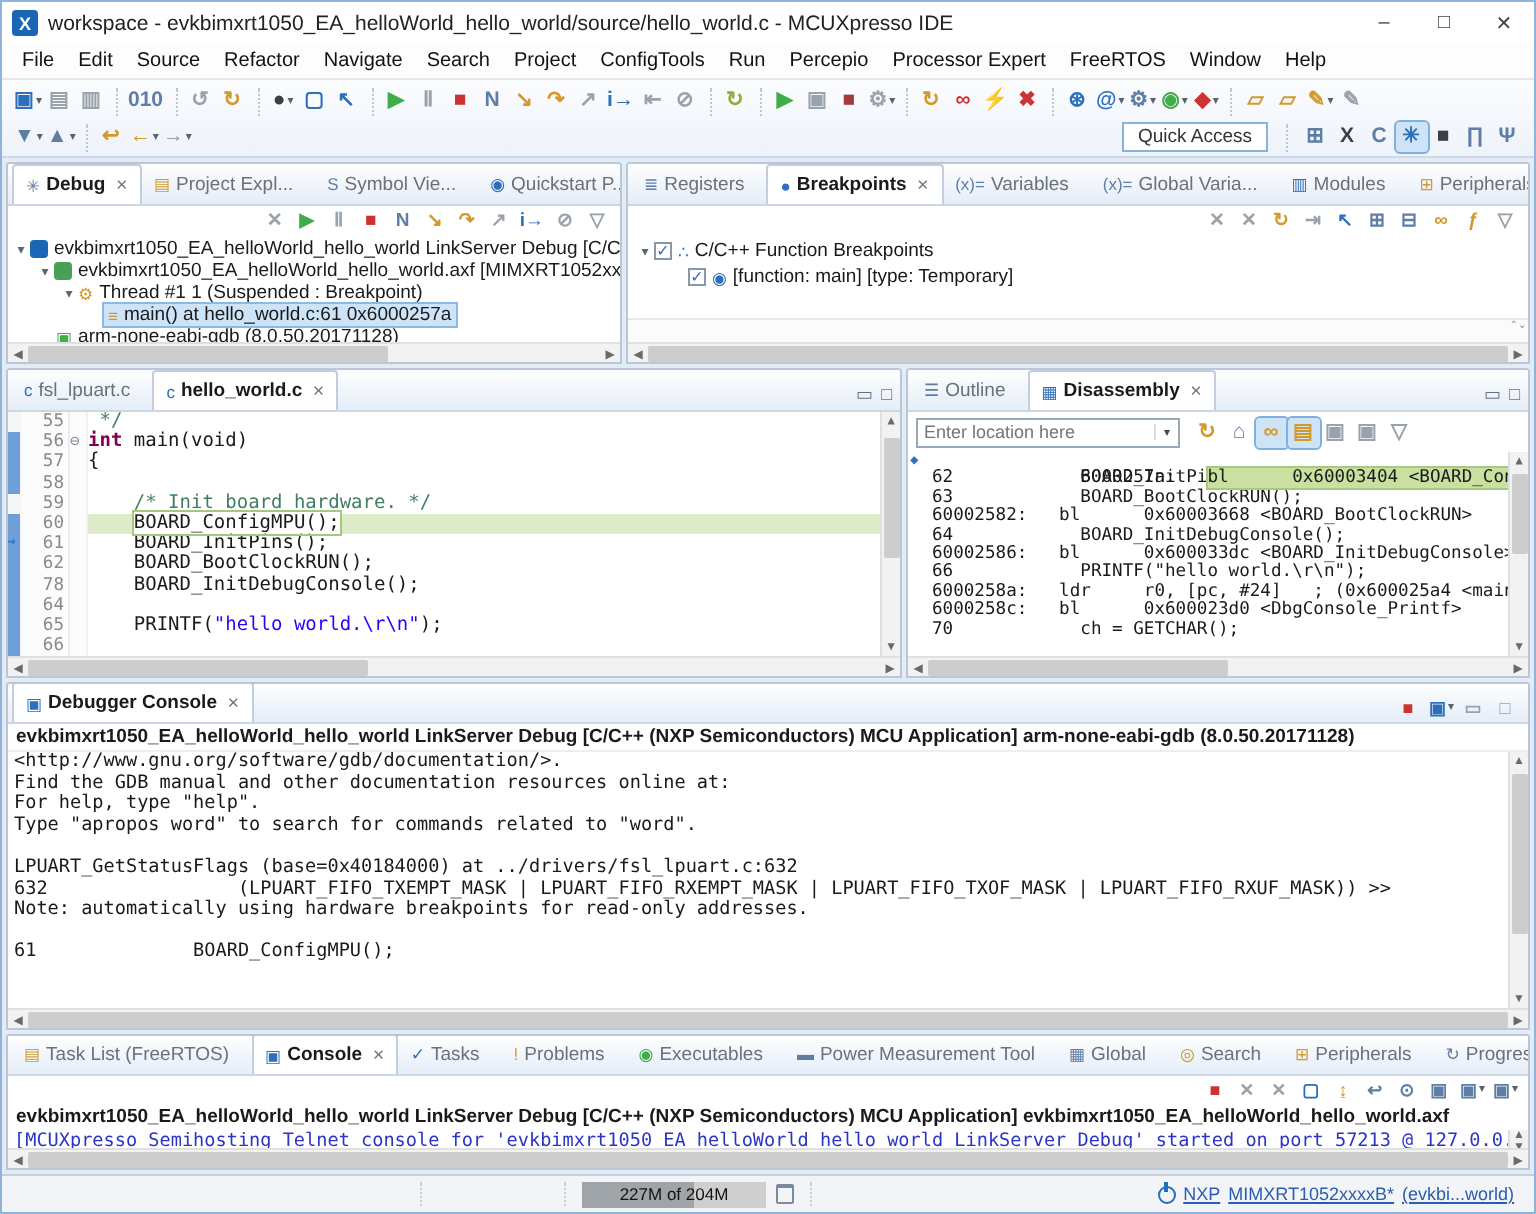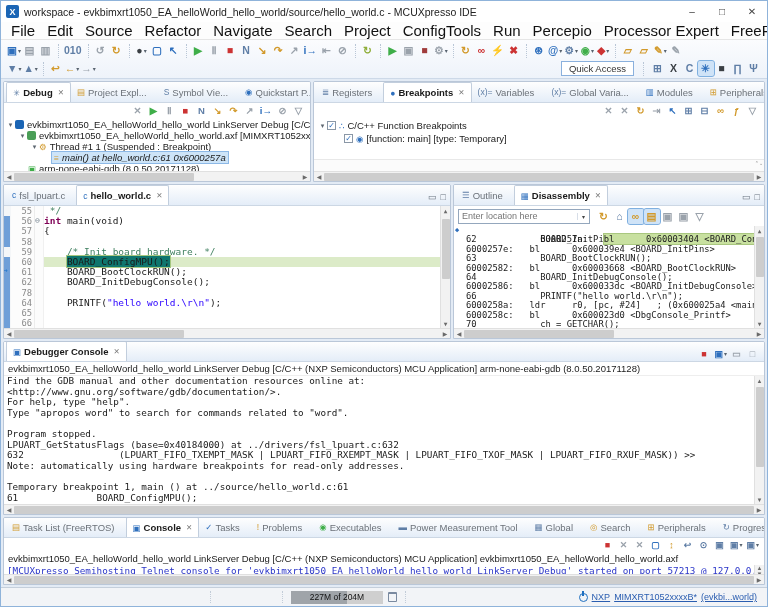--- a/index.html
+++ b/index.html
@@ -8,21 +8,21 @@
        font-family:"Liberation Sans",sans-serif;color:#1a1a1a;overflow:hidden;}
   
   .titlebar{height:21px;display:flex;align-items:center;background:#fff;padding-left:5px;flex:0 0 auto;}
   .applogo{width:13px;height:13px;background:#1b65b5;color:#fff;font-size:9px;font-weight:bold;
            display:flex;align-items:center;justify-content:center;border-radius:2px;margin-right:5px;}
   .title{font-size:10.5px;color:#222;flex:1;white-space:nowrap;overflow:hidden;}
   .winbtn{width:30px;height:21px;display:flex;align-items:center;justify-content:center;font-size:10px;color:#444;}
   
   .menubar{height:18px;display:flex;align-items:center;background:#fdfdfd;border-bottom:1px solid #e6e6e6;
            padding-left:4px;flex:0 0 auto;}
-  .menu-item{font-size:15px;padding:1px 6px;color:#111;white-space:nowrap;}
+  .menu-item{font-size:10px;padding:1px 6px;color:#111;white-space:nowrap;}
   
   .toolbar{background:linear-gradient(#fbfcfe,#eef3fa);border-bottom:1px solid #cdd9e8;flex:0 0 auto;padding:1px 2px;}
   .tb-row{display:flex;align-items:center;height:19px;}
   .tb-row2{height:17px;}
   .tb-group{display:flex;align-items:center;padding:0 3px;}
   .tb-sep{width:1px;height:14px;border-left:1px dotted #b9c6d6;margin:0 1px;}
   .tbi{display:inline-flex;align-items:center;justify-content:center;min-width:16px;height:15px;
        font-size:10.5px;line-height:1;border-radius:2px;padding:0 1px;}
   .tbi .g{font-weight:bold;}
   .tbi .dd{font-size:6px;color:#5a6troke;color:#58636f;margin-left:1px;}
@@ -72,34 +72,34 @@
   .gutter div{height:10.2px;line-height:10.2px;font-size:8.8px;}
   .foldcol{width:9px;background:#fcfcfc;border-right:1px solid #f0f0f0;flex:0 0 auto;position:relative;color:#7a8894;}
   .foldmark{position:absolute;top:10px;left:0;font-size:8px;}
   .code{flex:1;overflow:hidden;background:#fff;}
   .cl{height:10.2px;line-height:10.2px;white-space:pre;}
   .cl.cur{background:#dcebc8;}
   .seg{white-space:pre;}
   .kw{color:#7f0055;font-weight:bold;}
   .cm{color:#3f7f5f;}
   .st{color:#2a00ff;}
-  .hl{background:#0f766e;outline:1px solid #a5c77f;}
+  .hl{background:#ffffff;outline:1px solid #a5c77f;}
   
   .dtoolbar{height:20px;display:flex;align-items:center;gap:3px;padding:0 4px;flex:0 0 auto;}
   .combo{height:15px;border:1px solid #94a7bd;background:#fff;display:flex;align-items:center;width:132px;}
   .combo input{border:none;outline:none;flex:1;font-size:9px;padding:0 3px;font-family:"Liberation Sans",sans-serif;min-width:0;}
   .combo .ca{width:12px;font-size:6px;color:#444;text-align:center;border-left:1px solid #d7dee8;}
   .dbody{flex:1;overflow:hidden;font-family:"DejaVu Sans Mono",monospace;font-size:8.8px;position:relative;display:flex;}
   .dlines{flex:1;overflow:hidden;}
   .drow{height:9.4px;line-height:9.4px;white-space:pre;padding-left:12px;}
   .drow.r1{position:relative;}
   .dmark{position:absolute;left:1px;top:0;color:#2e6fbd;font-size:7px;}
   .dhl{background:#c8e0a0;outline:1px solid #a9c77f;}
   
-  .chdr{font-size:9.5px;padding:1px 4px;border-bottom:1px solid #eee;white-space:nowrap;overflow:hidden;flex:0 0 auto;}
+  .chdr{font-size:9.5px;padding:1px 4px;border-bottom:1px solid #eee;white-space:nowrap;overflow:hidden;flex:0 0 auto;font-weight:bold;}
   .cbody{flex:1;display:flex;min-height:0;}
   .clines{flex:1;overflow:hidden;font-family:"DejaVu Sans Mono",monospace;font-size:9.3px;padding-left:3px;}
   .tline{height:10.6px;line-height:10.6px;white-space:pre;}
   .msg{color:#2a35c8;font-family:"DejaVu Sans Mono",monospace;font-size:9.3px;padding-left:3px;height:12px;white-space:nowrap;overflow:hidden;}
   .ctb{display:flex;justify-content:flex-end;align-items:center;gap:2px;padding:0 4px;height:14px;flex:0 0 auto;}
   .ctb .tbi{min-width:14px;height:12px;font-size:9px;}
   
   .detail{height:12px;background:#fbfbfb;border-top:1px solid #e8e8e8;display:flex;justify-content:flex-end;flex:0 0 auto;}
   .detail .mini{width:10px;font-size:5px;color:#888;text-align:center;line-height:5px;padding-top:1px;}
   
@@ -145,21 +145,21 @@
   <span class="menu-item">ConfigTools</span>
 
   <span class="menu-item">Run</span>
 
   <span class="menu-item">Percepio</span>
 
   <span class="menu-item">Processor Expert</span>
 
   <span class="menu-item">FreeRTOS</span>
 
-  <span class="menu-item">Thread</span>
+  <span class="menu-item">Window</span>
 
   <span class="menu-item">Help</span>
 </div>
 
   <div class="toolbar">
     <div class="tb-row">
       <span class="tb-group">
   <span class="tbi" data-tone="blue">
             <span class="g">▣</span>
             <span class="dd">▾</span>
@@ -537,21 +537,21 @@
             <span style="white-space:nowrap;">evkbimxrt1050_EA_helloWorld_hello_world.axf [MIMXRT1052xxxxB (cortex-m</span>
           </div>
           <div class="trow" style="padding-left:26px;">
             <span class="tarrow">▾</span>
             <span class="ticon" data-tone="amber">⚙</span>
             <span style="white-space:nowrap;">Thread #1 1 (Suspended : Breakpoint)</span>
           </div>
           <div class="trow" style="padding-left:48px;">
             <span class="tsel" style="display:inline-flex;align-items:center;">
               <span class="ticon" data-tone="amber">≡</span>
-              <span style="white-space:nowrap;font-style:italic;">main() at hello_world.c:61 0x6000257a</span>
+              <span style="white-space:nowrap;">main() at hello_world.c:61 0x6000257a</span>
             </span>
           </div>
           <div class="trow" style="padding-left:24px;">
             <span class="ticon" data-tone="green">▣</span>
             <span style="white-space:nowrap;">arm-none-eabi-gdb (8.0.50.20171128)</span>
           </div>
         </div>
         <div class="hscroll">
           <span class="arr">◀</span>
           <span class="thumb" style="width:180px;"></span>
@@ -723,20 +723,21 @@
           <div class="foldcol">
             <span class="foldmark">⊖</span>
           </div>
           <div class="code">
             <div class="cl"><span class="seg cm"> */</span></div>
             <div class="cl"><span class="seg kw">int</span><span class="seg"> main(void)</span></div>
             <div class="cl"><span class="seg">{</span></div>
             <div class="cl"><span class="seg"></span></div>
             <div class="cl"><span class="seg cm">    /* Init board hardware. */</span></div>
             <div class="cl cur"><span class="seg">    </span><span class="seg hl">BOARD_ConfigMPU();</span></div>
+            <div class="cl"><span class="seg">    BOARD_InitPins();</span></div>
             <div class="cl"><span class="seg">    BOARD_BootClockRUN();</span></div>
             <div class="cl"><span class="seg">    BOARD_InitDebugConsole();</span></div>
             <div class="cl"><span class="seg"></span></div>
             <div class="cl"><span class="seg">    PRINTF(</span><span class="seg st">"hello world.\r\n"</span><span class="seg">);</span></div>
           </div>
           <div class="vscroll">
             <span class="arr">▲</span>
             <span class="thumb" style="height:60px;margin-top:4px;"></span>
             <span class="arr" style="margin-top:auto;">▼</span>
           </div>
@@ -812,21 +813,20 @@
 </span>
         </div>
         <div class="dbody">
           <div class="dlines">
             <div class="drow r1">
               <span class="dmark">◆</span><span>6000257a:   </span><span class="dhl">bl      0x60003404 &lt;BOARD_ConfigMPU&gt;</span>
             </div>
             <div>
   <div class="drow">62            BOARD_InitPins();</div>
 
-  <div class="drow">6000257e:   bl      0x600039e4 &lt;BOARD_InitPins&gt;</div>
 
   <div class="drow">63            BOARD_BootClockRUN();</div>
 
   <div class="drow">60002582:   bl      0x60003668 &lt;BOARD_BootClockRUN&gt;</div>
 
   <div class="drow">64            BOARD_InitDebugConsole();</div>
 
   <div class="drow">60002586:   bl      0x600033dc &lt;BOARD_InitDebugConsole&gt;</div>
 
   <div class="drow">66            PRINTF("hello world.\r\n");</div>
@@ -878,41 +878,39 @@
 
   <span class="tbi" data-tone="gray">
               <span class="g">□</span>
               <span class="dd"></span>
             </span>
 </span>
       </div>
       <div class="chdr">evkbimxrt1050_EA_helloWorld_hello_world LinkServer Debug [C/C++ (NXP Semiconductors) MCU Application] arm-none-eabi-gdb (8.0.50.20171128)</div>
       <div class="cbody">
         <div class="clines">
+  <div class="tline">&lt;http://www.gnu.org/software/gdb/documentation/&gt;.</div>
+
   <div class="tline">Find the GDB manual and other documentation resources online at:</div>
 
-  <div class="tline">&lt;http://www.gnu.org/software/gdb/documentation/&gt;.</div>
-
   <div class="tline">For help, type "help".</div>
 
   <div class="tline">Type "apropos word" to search for commands related to "word".</div>
 
   <div class="tline"></div>
 
-  <div class="tline">Program stopped.</div>
 
   <div class="tline">LPUART_GetStatusFlags (base=0x40184000) at ../drivers/fsl_lpuart.c:632</div>
 
   <div class="tline">632                 (LPUART_FIFO_TXEMPT_MASK | LPUART_FIFO_RXEMPT_MASK | LPUART_FIFO_TXOF_MASK | LPUART_FIFO_RXUF_MASK)) &gt;&gt;</div>
 
   <div class="tline">Note: automatically using hardware breakpoints for read-only addresses.</div>
 
   <div class="tline"></div>
 
-  <div class="tline">Temporary breakpoint 1, main () at ../source/hello_world.c:61</div>
 
   <div class="tline">61              BOARD_ConfigMPU();</div>
 </div>
         <div class="vscroll">
           <span class="arr">▲</span>
           <span class="thumb" style="height:80px;margin-top:2px;"></span>
           <span class="arr" style="margin-top:auto;">▼</span>
         </div>
       </div>
       <div class="hscroll">

